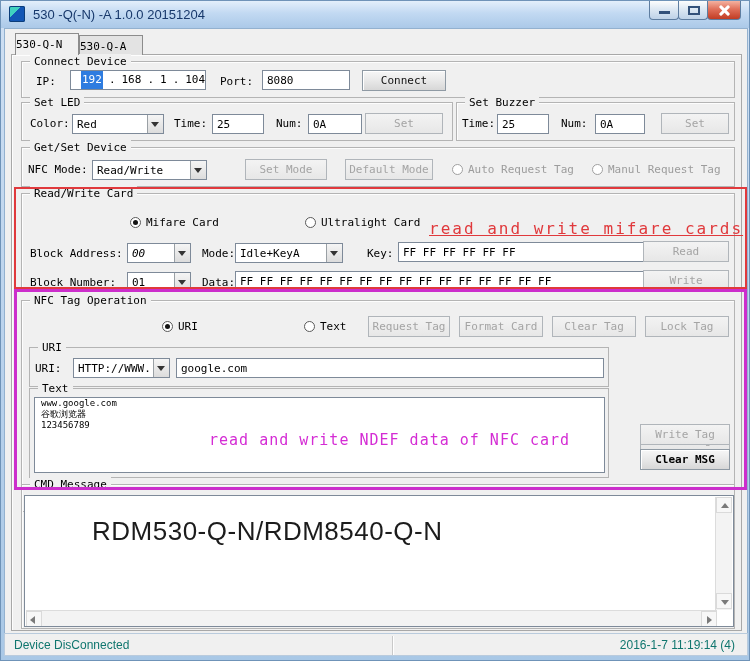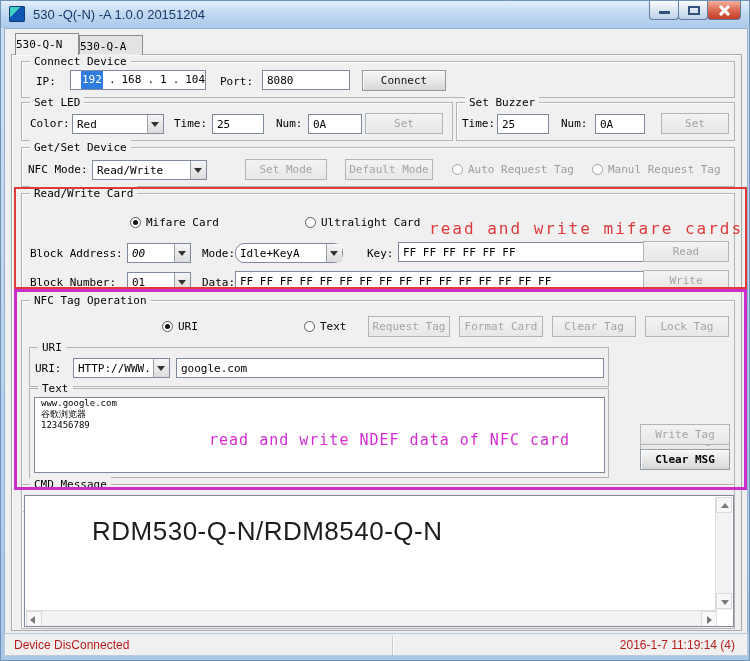--- a/index.html
+++ b/index.html
@@ -53,38 +53,38 @@
   .combo-arrow { position:absolute; left:3px; top:7px; width:0; height:0; border:4px solid transparent; border-top:5px solid #333; }
   .radio { position:absolute; display:flex; align-items:center; gap:5px; height:13px; font-size:11px; white-space:nowrap; }
   .radio-circle { width:11px; height:11px; border-radius:50%; border:1px solid #5a5a5a; background:#fff; position:relative; flex:none; }
   .radio.checked .radio-circle::after { content:""; position:absolute; left:2px; top:2px; width:5px; height:5px; border-radius:50%; background:#141414; }
   .radio.dis { color:#9c9c9c; } .radio.dis .radio-circle { border-color:#a0a0a0; }
   
   .hl-box { position:absolute; pointer-events:none; z-index:50; border-style:solid; }
   .hl-red { border-color:#e0393c; border-width:2px; }
   .hl-magenta { border-color:#cc2ecc; border-width:3px; }
   .annot { position:absolute; pointer-events:none; z-index:51; font-family:"DejaVu Sans Mono", monospace; white-space:nowrap; }
-  .annot.red { color:#e0393c; font-size:16px; letter-spacing:2px; }
+  .annot.red { color:#e0393c; font-size:16px; letter-spacing:2px;text-decoration:underline; }
   .annot.magenta { color:#d42cd4; font-size:15px; letter-spacing:1px; }
   
   .textbox { position:absolute; background:#fff; border:1px solid #7e8a99; overflow:hidden; }
   .textbox .tline { font-size:9px; line-height:11px; padding-left:6px; white-space:nowrap; }
   .cmd-msg { position:absolute; left:67px; top:20px; font:26px "Liberation Sans", sans-serif; color:#1c1c1c; letter-spacing:0.5px; white-space:nowrap; }
   
   .sb-v { position:absolute; right:1px; top:1px; width:17px; background:#f3f3f3; border-left:1px solid #dcdcdc; }
   .sb-h { position:absolute; left:1px; background:#f3f3f3; border-top:1px solid #dcdcdc; }
   .sb-btn { position:absolute; width:16px; height:16px; background:#f7f7f7; border:1px solid #dadada; }
   .arr { position:absolute; width:0; height:0; border:4px solid transparent; }
   .arr.up    { left:4px; top:5px;  border-bottom:5px solid #7a7a7a; border-top:none; }
   .arr.down  { left:4px; top:6px;  border-top:5px solid #7a7a7a; border-bottom:none; }
   .arr.left  { left:3px; top:4px;  border-right:5px solid #7a7a7a; border-left:none; }
   .arr.right { left:5px; top:4px;  border-left:5px solid #7a7a7a; border-right:none; }
   
   .statusbar { position:absolute; left:3px; top:632px; width:744px; height:23px; background:#f0f0f0;
-    border:1px solid #b9cbdd; font:12px "Liberation Sans", sans-serif; color:#b91c1c; z-index:4; }
+    border:1px solid #b9cbdd; font:12px "Liberation Sans", sans-serif; color:#0f766e; z-index:4; }
   .status-sep { position:absolute; left:387px; top:2px; width:1px; height:19px; background:#c9c9c9; box-shadow:1px 0 0 #fff; }
   .status-left { position:absolute; left:9px; top:4px; white-space:nowrap; }
   .status-right { position:absolute; right:12px; top:4px; white-space:nowrap; }
   
   .ip-flex { display:flex; align-items:center; gap:6px; padding:0 10px; line-height:18px; }
   .sel { background:#2e7ce0; color:#fff; padding:0 1px; }
 </style>
 </head>
 <body>
 
@@ -188,21 +188,21 @@
       <span>Ultralight Card</span>
     </div>
     <span class="lbl" style="left:8px;top:53px;">Block Address:</span>
     <div class="combo" style="left:105px;top:49px;width:64px;font-style:italic;">
       <span class="combo-text">00</span>
       <span class="combo-btn">
           <i class="combo-arrow"></i>
         </span>
     </div>
     <span class="lbl" style="left:180px;top:53px;">Mode:</span>
-    <div class="combo" style="left:213px;top:49px;width:108px;border-radius:9px;">
+    <div class="combo" style="left:213px;top:49px;width:108px;">
       <span class="combo-text">Idle+KeyA</span>
       <span class="combo-btn">
           <i class="combo-arrow"></i>
         </span>
     </div>
     <span class="lbl" style="left:345px;top:53px;">Key:</span>
     <div class="field" style="left:376px;top:48px;width:248px;">FF FF FF FF FF FF</div>
     <div class="btn disabled" style="left:621px;top:47px;width:86px;">Read</div>
     <span class="lbl" style="left:8px;top:82px;">Block Number:</span>
     <div class="combo" style="left:105px;top:78px;width:64px;">

